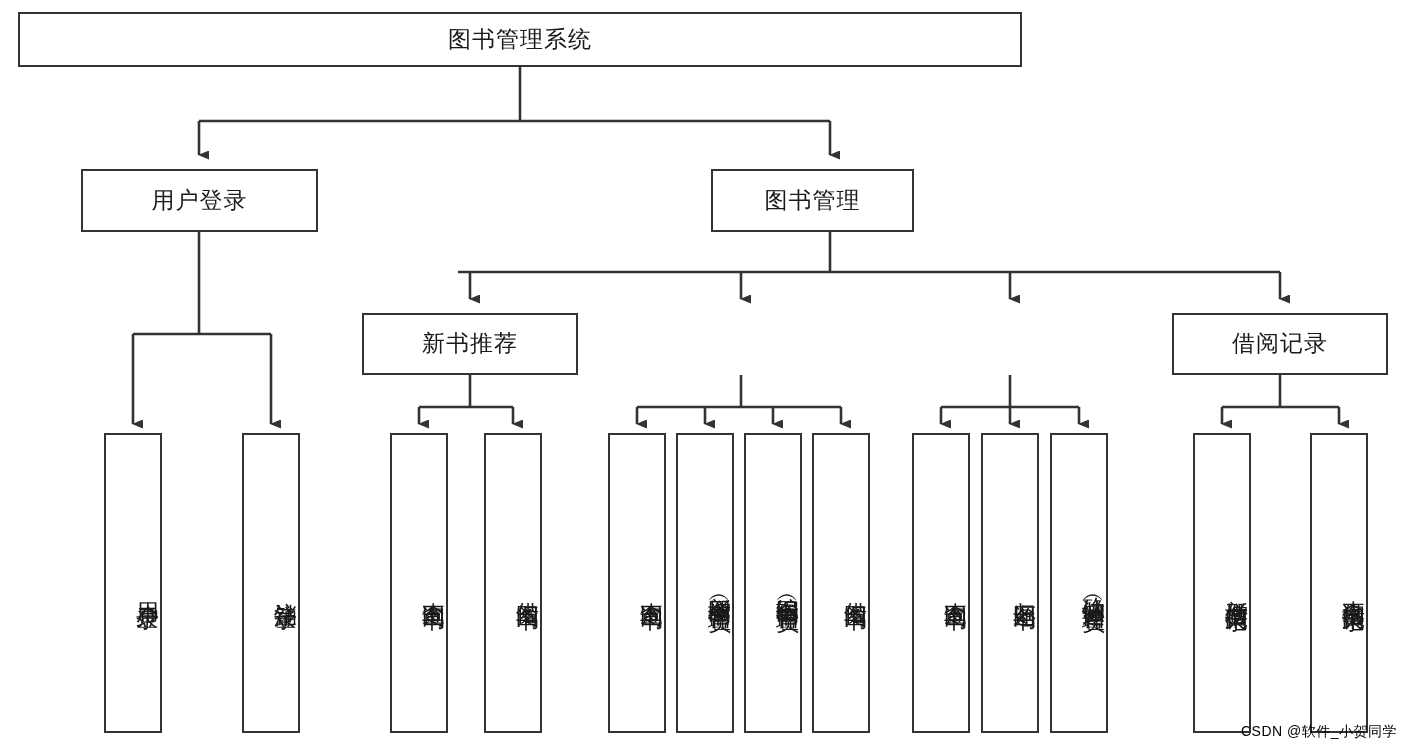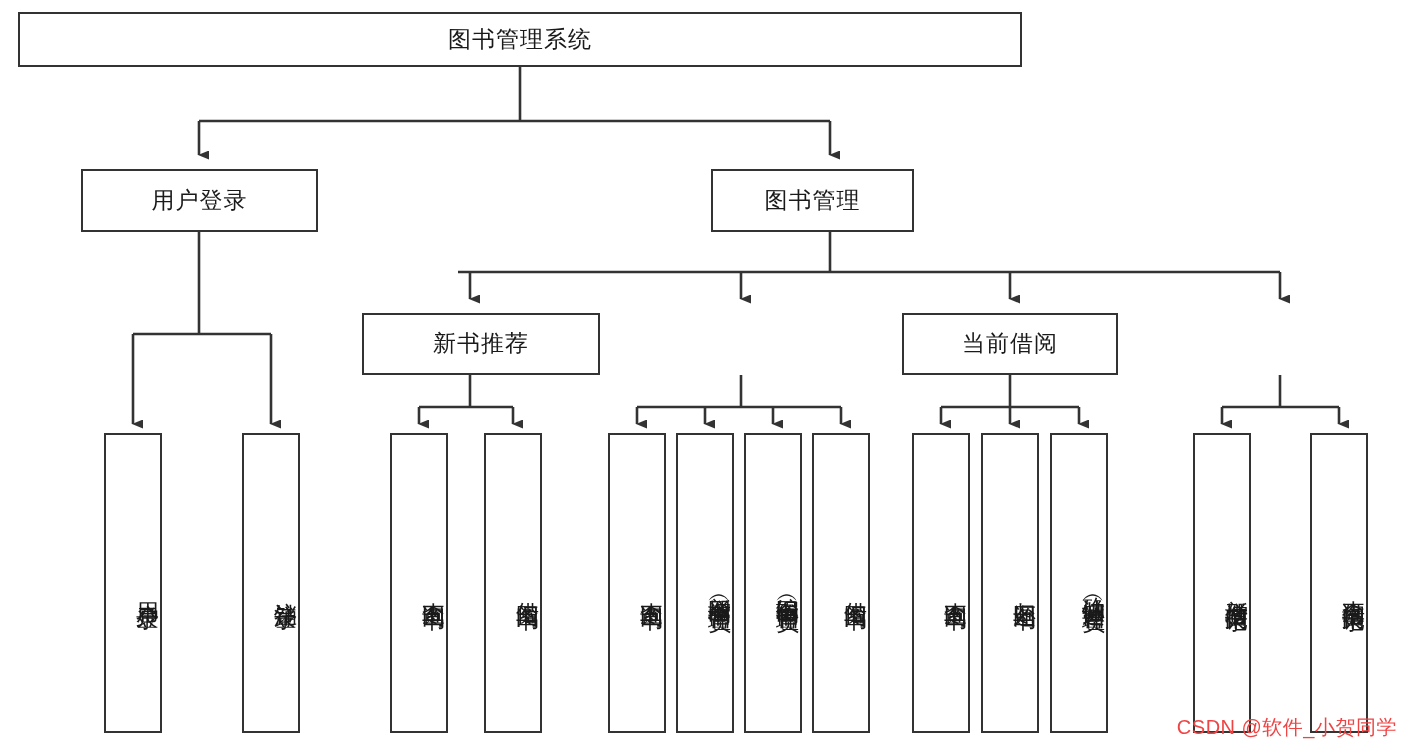--- a/index.html
+++ b/index.html
@@ -58,22 +58,22 @@
   .node.vert .vtext {
     writing-mode: vertical-rl;
     text-orientation: upright;
     white-space: normal;
     display: block;
   }
   .watermark {
     position: absolute;
     right: 8px;
     bottom: 6px;
-    font-size: 20px;
-    color: #ef4444;
+    font-size: 14px;
+    color: #000000;
     letter-spacing: 0.5px;
     z-index: 5;
     white-space: nowrap;
   }
 </style>
 </head>
 <body>
 
 <div id="diagram-canvas">
 
@@ -131,25 +131,25 @@
     <span>图书管理系统</span>
   </div>
 
   <div class="node horiz" style="left:81px; top:169px; width:237px; height:63px;">
     <span>用户登录</span>
   </div>
   <div class="node horiz" style="left:711px; top:169px; width:203px; height:63px;">
     <span>图书管理</span>
   </div>
 
-  <div class="node horiz" style="left:362px; top:313px; width:238px; height:62px;">
+  <div class="node horiz" style="left:362px; top:313px; width:216px; height:62px;">
     <span>新书推荐</span>
   </div>
-  <div class="node horiz" style="left:902px; top:313px; width:216px; height:62px;">
-    <span>当前借阅</span>
+  <div class="node horiz" style="left:1172px; top:313px; width:216px; height:62px;">
+    <span>借阅记录</span>
   </div>
 
   <div class="node vert" style="left:104px; top:433px; width:58px; height:300px;">
     <span class="vtext">用户登录</span>
   </div>
   <div class="node vert" style="left:242px; top:433px; width:58px; height:300px;">
     <span class="vtext">注销登录</span>
   </div>
 
   <div class="node vert" style="left:390px; top:433px; width:58px; height:300px;">

